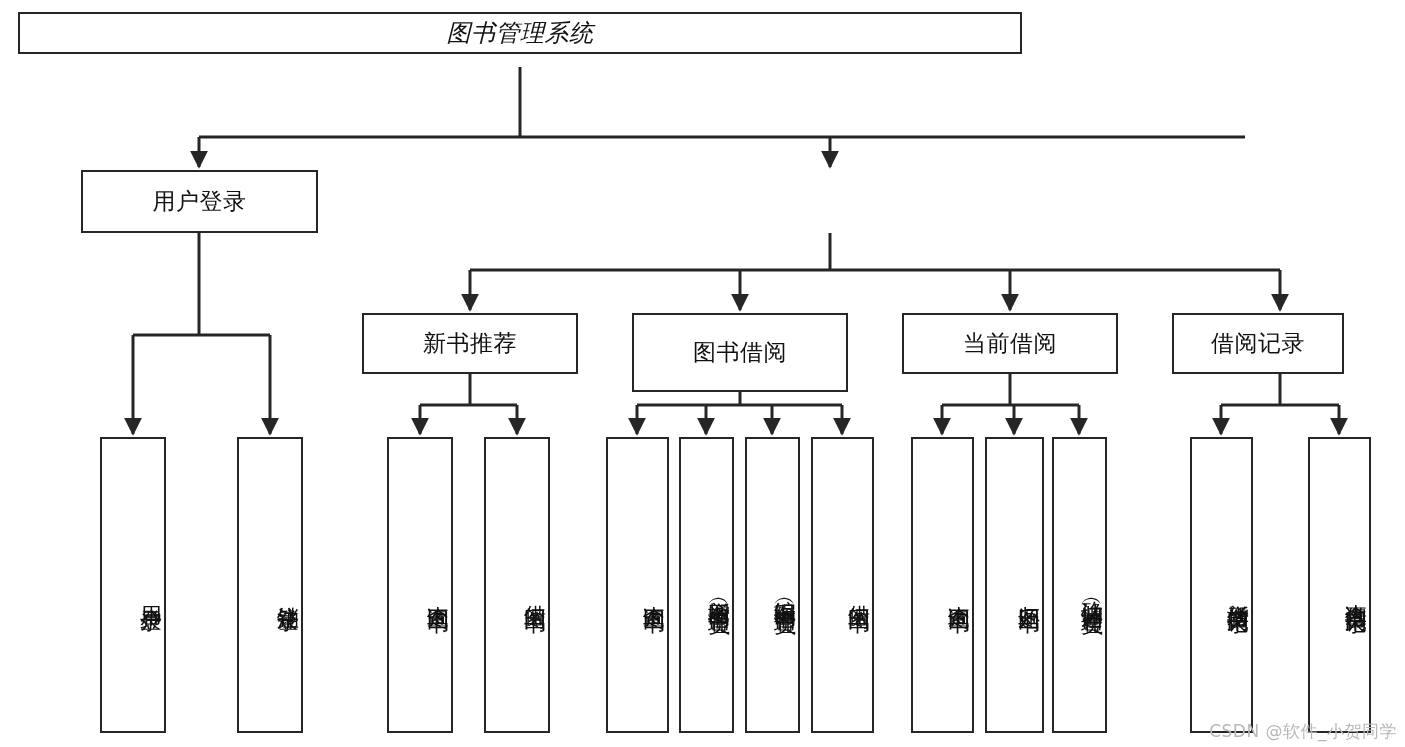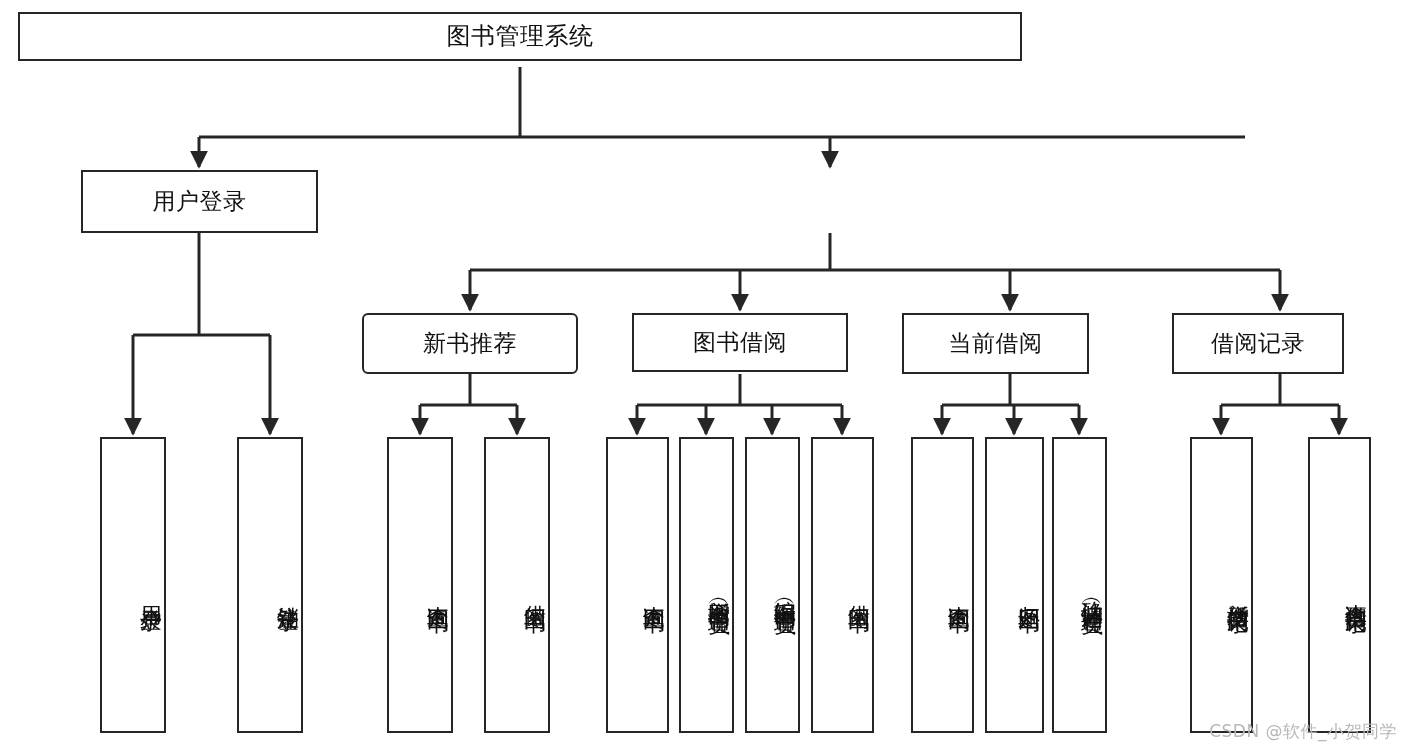--- a/index.html
+++ b/index.html
@@ -116,27 +116,27 @@
       <path d="M 1014 405 L 1014 434" marker-end="url(#arw)"></path>
       <path d="M 1079 405 L 1079 434" marker-end="url(#arw)"></path>
 
       <path d="M 1280 374 L 1280 405"></path>
       <path d="M 1221 405 L 1339 405"></path>
       <path d="M 1221 405 L 1221 434" marker-end="url(#arw)"></path>
       <path d="M 1339 405 L 1339 434" marker-end="url(#arw)"></path>
     </g>
   </svg>
 
-  <div class="node h root" style="left:18px; top:12px; width:1004px; height:49px;">图书管理系统</div>
+  <div class="node h root" style="left:18px; top:12px; width:1004px; height:42px;font-style:italic;">图书管理系统</div>
 
   <div class="node h" style="left:81px; top:170px; width:237px; height:63px;">用户登录</div>
 
-  <div class="node h" style="left:362px; top:313px; width:216px; height:61px;border-radius:6px;">新书推荐</div>
-  <div class="node h" style="left:632px; top:313px; width:216px; height:59px;">图书借阅</div>
-  <div class="node h" style="left:902px; top:313px; width:187px; height:61px;">当前借阅</div>
+  <div class="node h" style="left:362px; top:313px; width:216px; height:61px;">新书推荐</div>
+  <div class="node h" style="left:632px; top:313px; width:216px; height:79px;">图书借阅</div>
+  <div class="node h" style="left:902px; top:313px; width:216px; height:61px;">当前借阅</div>
   <div class="node h" style="left:1172px; top:313px; width:172px; height:61px;">借阅记录</div>
 
   <div class="node v" style="left:100px; top:437px; width:66px; height:296px;">
     <span class="vtext">用户登录</span>
   </div>
   <div class="node v" style="left:237px; top:437px; width:66px; height:296px;">
     <span class="vtext">注销登录</span>
   </div>
 
   <div class="node v" style="left:387px; top:437px; width:66px; height:296px;">

